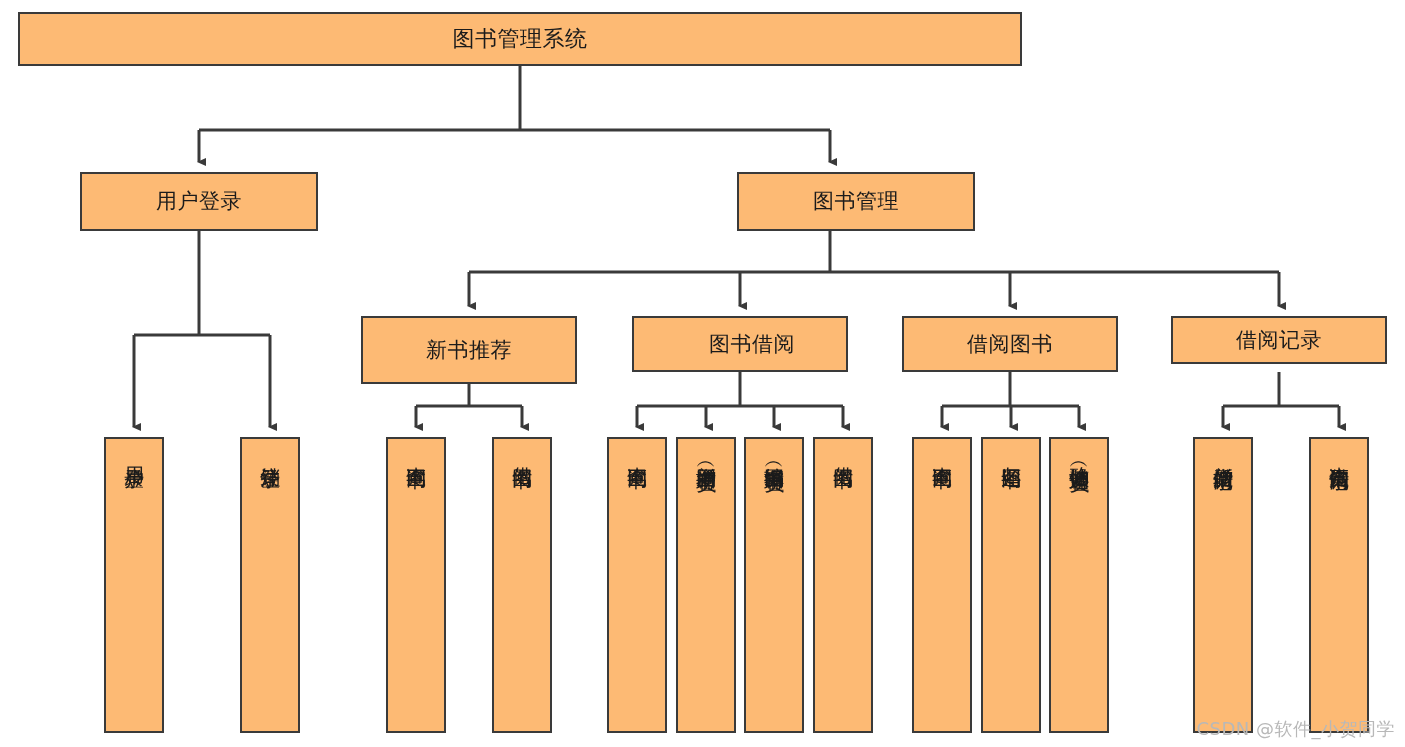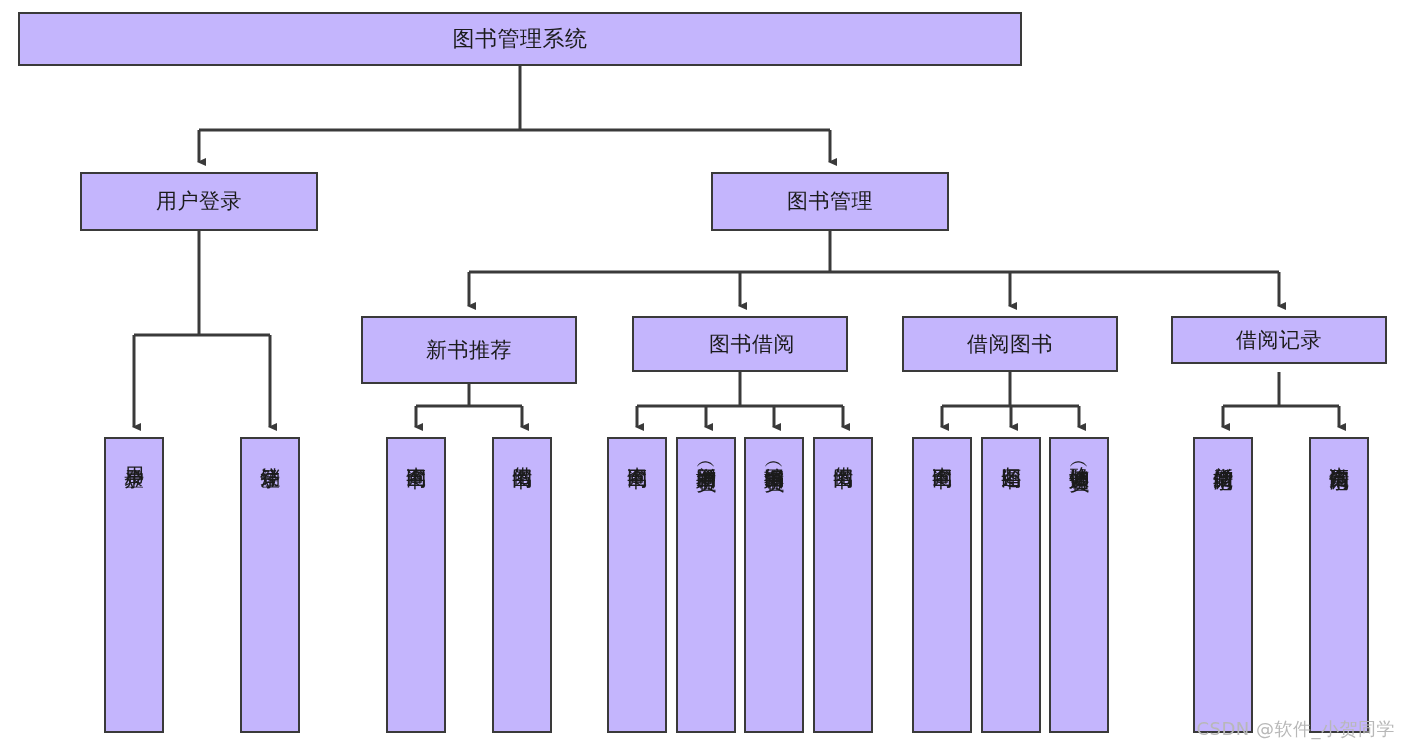--- a/index.html
+++ b/index.html
@@ -22,21 +22,21 @@
     position: absolute;
     left: 0;
     top: 0;
     width: 1405px;
     height: 747px;
     pointer-events: none;
   }
   .node {
     position: absolute;
     box-sizing: border-box;
-    background: #c4b5fd;
+    background: #fdba74;
     border: 2px solid #3a3a3a;
     display: flex;
     align-items: center;
     justify-content: center;
     color: #1b1b1b;
   }
   .node .lbl {
     font-size: 21px;
     line-height: 1.05;
     letter-spacing: 0.5px;
@@ -121,21 +121,21 @@
     </g>
   </svg>
 
   <div class="node root" style="left:18px; top:12px; width:1004px; height:54px;">
     <span class="lbl">图书管理系统</span>
   </div>
 
   <div class="node" style="left:80px; top:172px; width:238px; height:59px;">
     <span class="lbl">用户登录</span>
   </div>
-  <div class="node" style="left:711px; top:172px; width:238px; height:59px;">
+  <div class="node" style="left:737px; top:172px; width:238px; height:59px;">
     <span class="lbl">图书管理</span>
   </div>
 
   <div class="node" style="left:361px; top:316px; width:216px; height:68px;">
     <span class="lbl">新书推荐</span>
   </div>
   <div class="node" style="left:632px; top:316px; width:216px; height:56px;padding-left:24px;">
     <span class="lbl">图书借阅</span>
   </div>
   <div class="node" style="left:902px; top:316px; width:216px; height:56px;">

